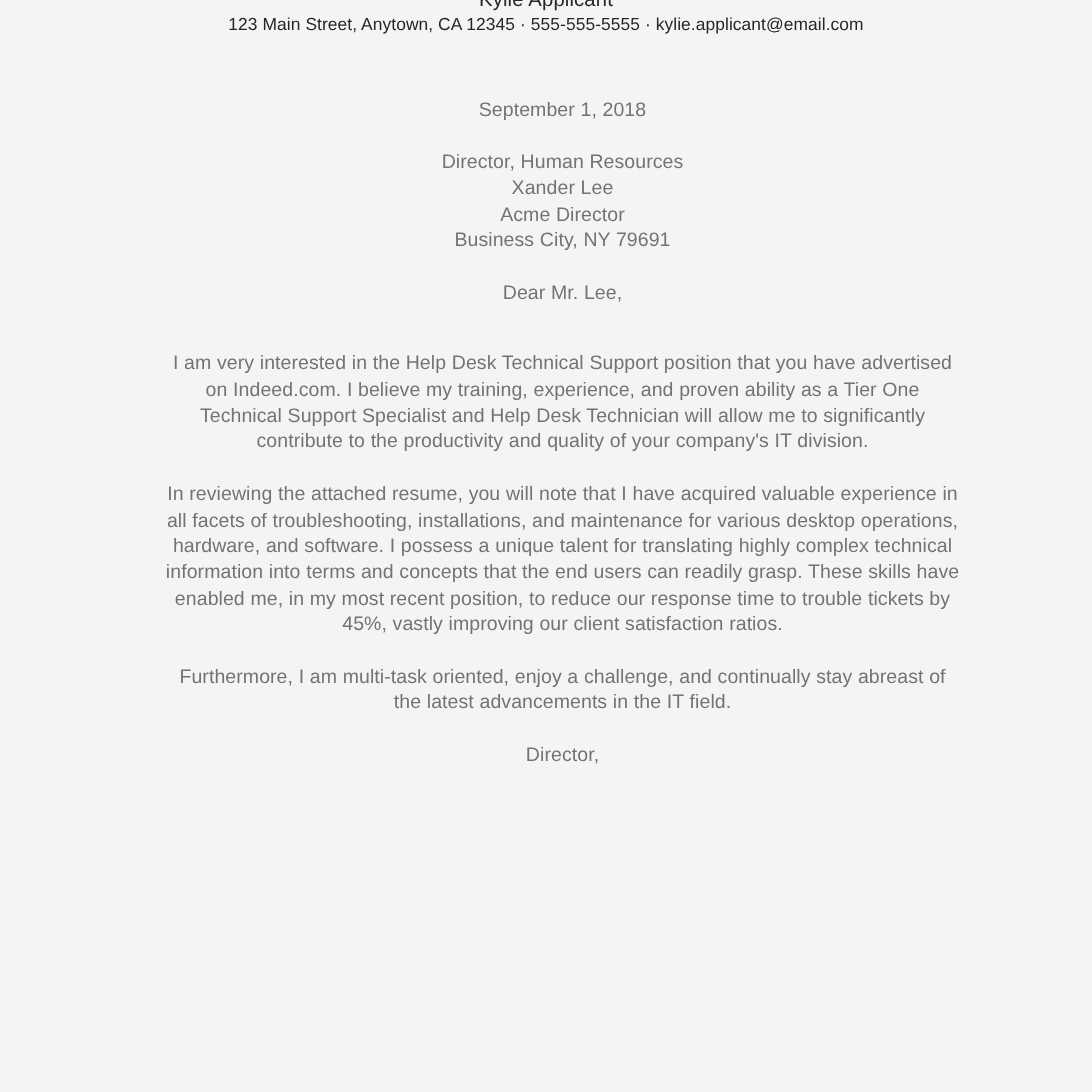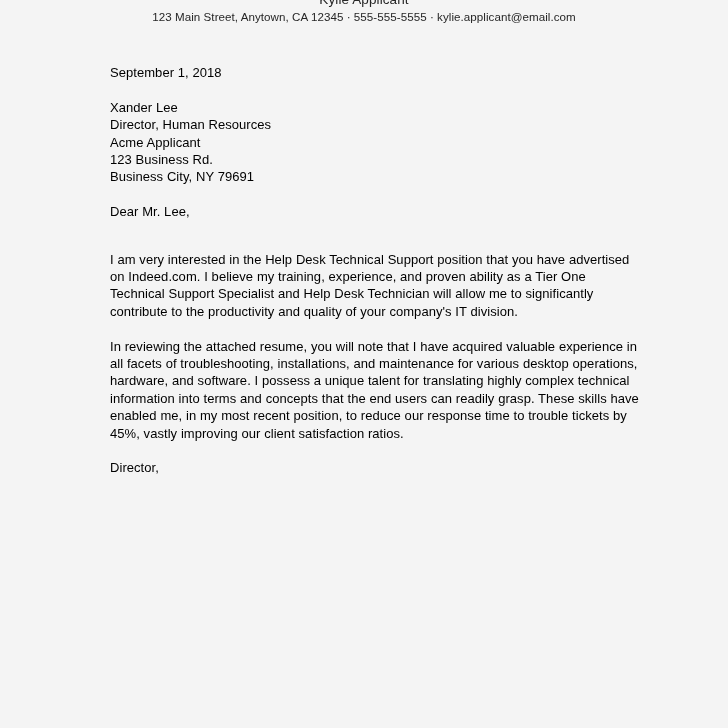--- a/index.html
+++ b/index.html
@@ -52,24 +52,24 @@
     position: absolute;
     left: 110px;
     top: 64px;
     width: 530px;
   }
 
   .line,
   .para {
     font-size: 13px;
     line-height: 17.4px;
-    color: #000000;
+    color: #737373;
     margin: 0;
     letter-spacing: 0.05px;
-    text-align: left;
+    text-align: center;
     word-spacing: 0.1px;
   }
 
   .para {
     margin-bottom: 17.4px;
   }
 
   .date {
     margin-bottom: 17.4px;
   }
@@ -94,28 +94,28 @@
   <div class="letterhead">
     <div class="letterhead-name">Kylie Applicant</div>
     <div class="letterhead-contact">123 Main Street, Anytown, CA 12345 · 555-555-5555 · kylie.applicant@email.com</div>
   </div>
 
   <div class="body-block">
 
     <div class="line date">September 1, 2018</div>
 
     <div class="addr-block">
+      <div class="line">Director, Human Resources</div>
       <div class="line">Xander Lee</div>
-      <div class="line">Director, Human Resources</div>
-      <div class="line">Acme Applicant</div>
-      <div class="line">123 Business Rd.</div>
+      <div class="line">Acme Director</div>
       <div class="line">Business City, NY 79691</div>
     </div>
 
     <div class="line salutation">Dear Mr. Lee,</div>
 
     <p class="para">I am very interested in the Help Desk Technical Support position that you have advertised on Indeed.com. I believe my training, experience, and proven ability as a Tier One Technical Support Specialist and Help Desk Technician will allow me to significantly contribute to the productivity and quality of your company's IT division.</p>
     <p class="para">In reviewing the attached resume, you will note that I have acquired valuable experience in all facets of troubleshooting, installations, and maintenance for various desktop operations, hardware, and software. I possess a unique talent for translating highly complex technical information into terms and concepts that the end users can readily grasp. These skills have enabled me, in my most recent position, to reduce our response time to trouble tickets by 45%, vastly improving our client satisfaction ratios.</p>
+    <p class="para">Furthermore, I am multi-task oriented, enjoy a challenge, and continually stay abreast of the latest advancements in the IT field.</p>
 
     <div class="line closing">Director,</div>
 
   </div>
 </div>
 
 </body></html>

